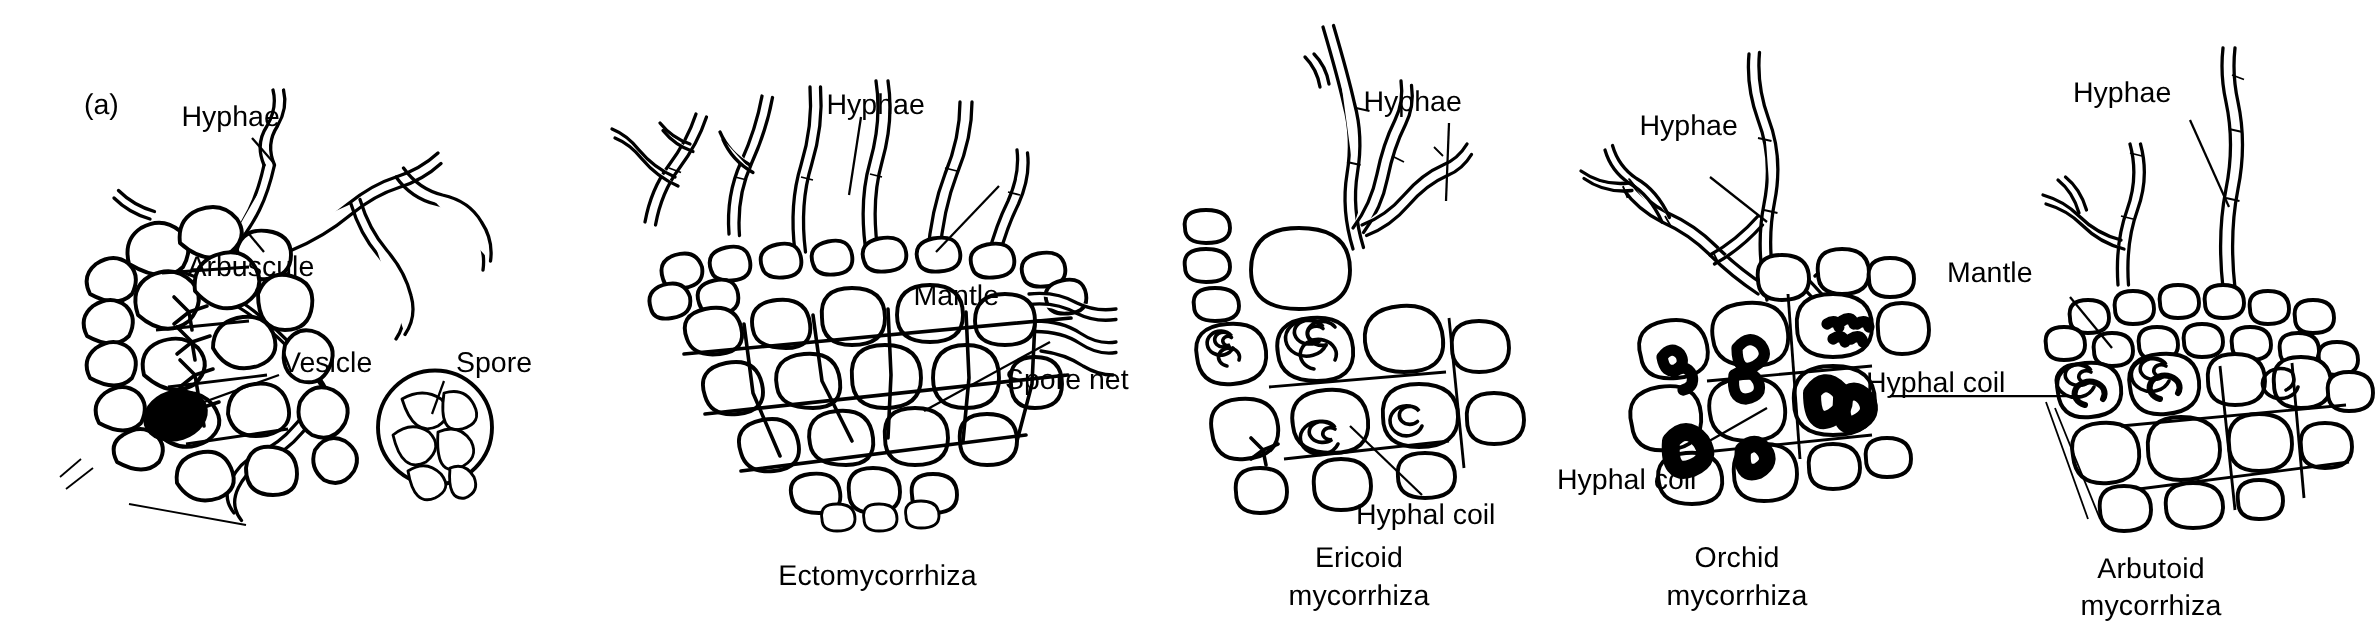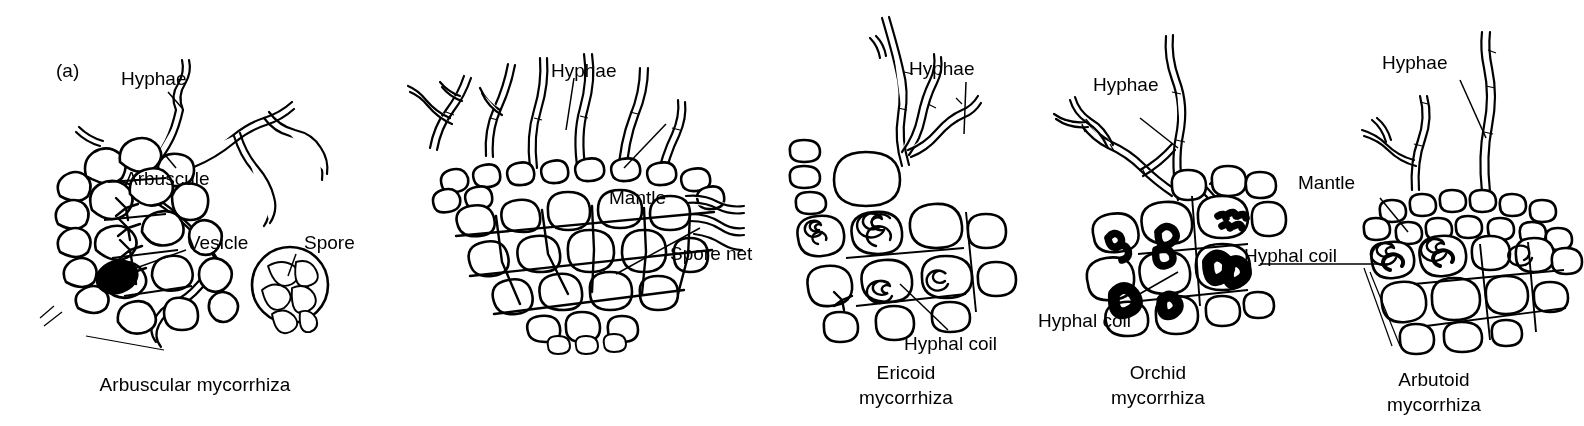--- a/index.html
+++ b/index.html
@@ -139,23 +139,20 @@
           <path d="M296 254 l-8 22"></path>
         </g>
       </svg>
     </div>
 
     <span class="lbl" style="left:121px;top:68px;">Hyphae</span>
     <span class="lbl" style="left:125px;top:140px;margin-top:28px;">Arbuscule</span>
     <span class="lbl" style="left:188px;top:232px;">Vesicle</span>
     <span class="lbl" style="left:290px;top:232px;margin-left:14px;">Spore</span>
 
-    <div class="caption" style="top:372px;">
-      <span>Arbuscular mycorrhiza</span>
-    </div>
   </div>
 
   <div class="panel" style="left:390px;width:390px;">
 
     <div class="panel-art">
       <svg viewBox="0 0 390 360" preserveAspectRatio="xMidYMid meet">
 
         <g class="hypha">
           <path d="M40 148 q4 -22 16 -38 q12 -16 18 -34"></path>
           <path d="M47 150 q4 -22 16 -38 q12 -16 18 -34"></path>
@@ -254,20 +251,23 @@
           <path d="M234 168 l42 -44"></path>
           <path d="M310 228 l-84 46"></path>
         </g>
       </svg>
     </div>
 
     <span class="lbl" style="left:161px;top:60px;">Hyphae</span>
     <span class="lbl" style="left:219px;top:187px;">Mantle</span>
     <span class="lbl" style="left:280px;top:243px;">Spore net</span>
 
+    <div class="caption" style="top:372px;">
+      <span>Ectomycorrhiza</span>
+    </div>
   </div>
 
   <div class="panel" style="left:780px;width:252px;">
 
     <div class="panel-art">
       <svg viewBox="0 0 252 360" preserveAspectRatio="xMidYMid meet">
 
         <g class="hypha">
           <path d="M122 166 q-8 -26 -4 -50 q4 -24 -2 -46 q-4 -18 -14 -52"></path>
           <path d="M129 165 q-8 -26 -4 -50 q4 -24 -2 -46 q-4 -18 -14 -52"></path>

